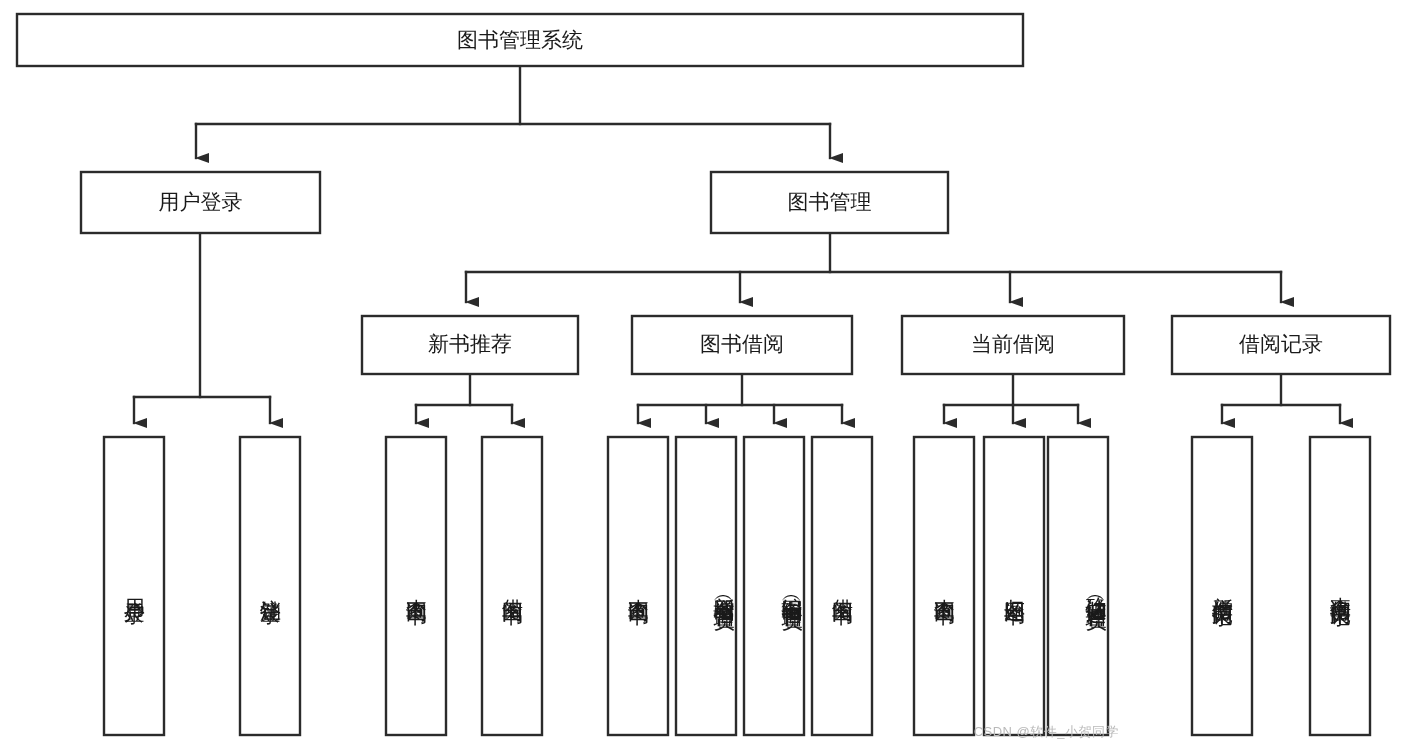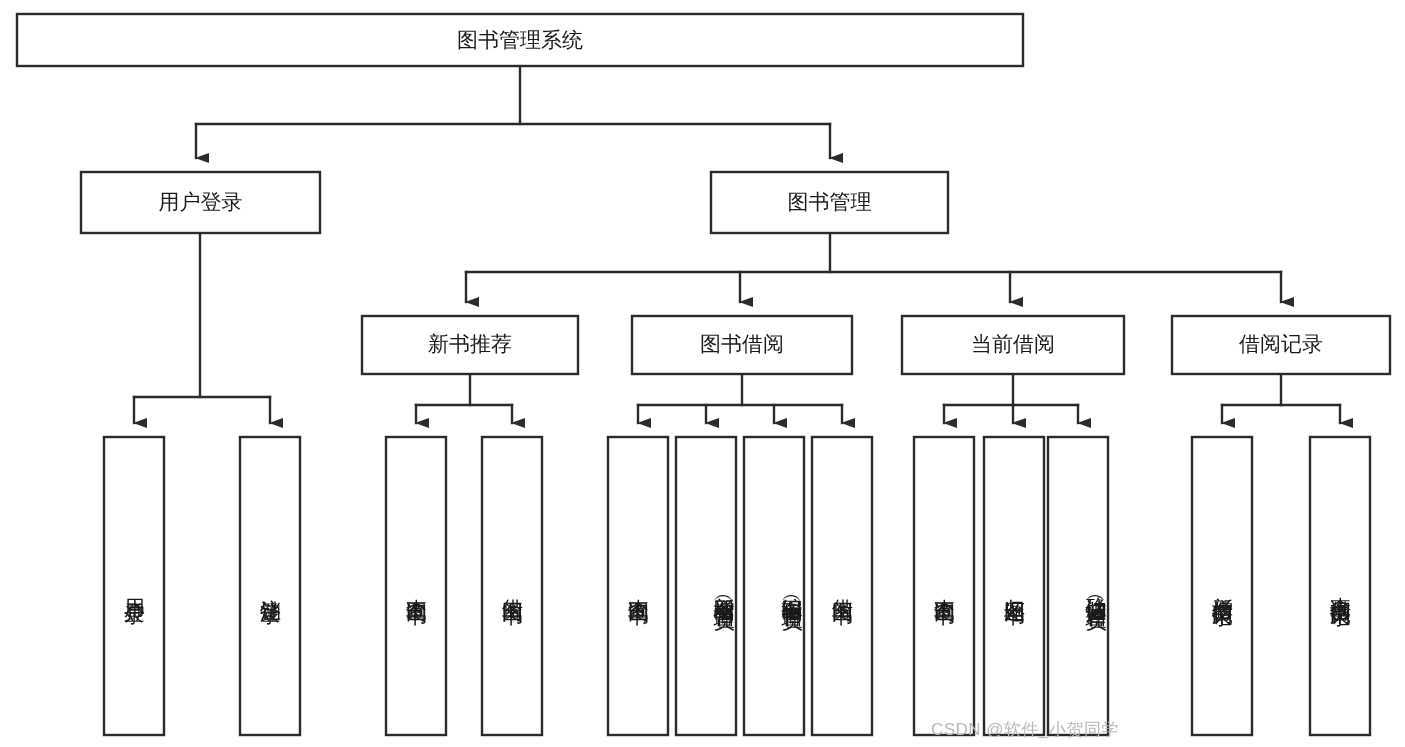--- a/index.html
+++ b/index.html
@@ -63,21 +63,21 @@
     align-items: center;
     justify-content: center;
     white-space: nowrap;
     pointer-events: none;
   }
   .watermark {
     position: absolute;
     right: 10px;
     bottom: 6px;
     font-family: "Liberation Sans", "DejaVu Sans", sans-serif;
-    font-size: 17px;
+    font-size: 13px;
     color: #b9b9b9;
     letter-spacing: 0.5px;
     user-select: none;
   }
 </style>
 </head>
 <body>
 
 <div id="diagram-root">
 

